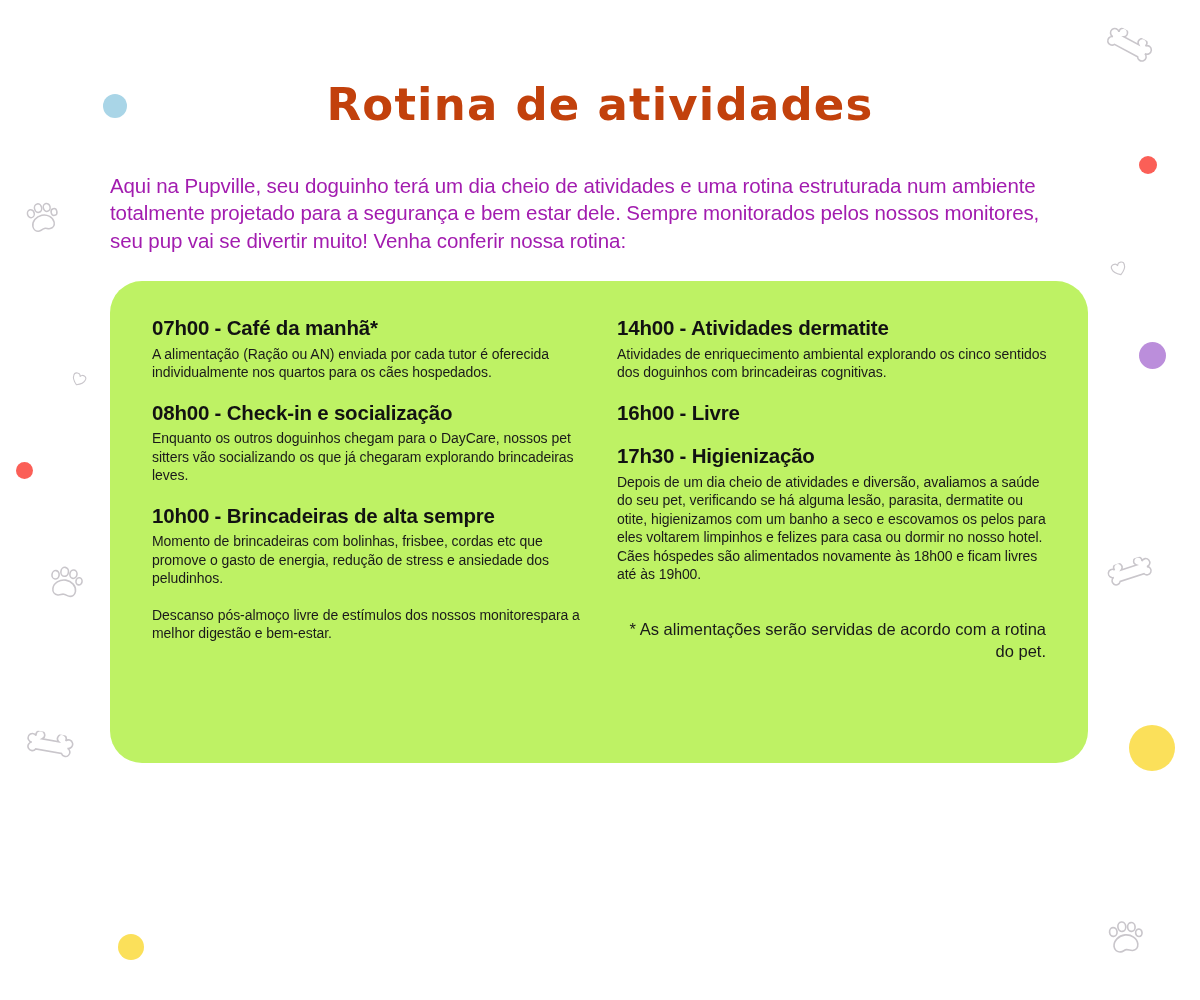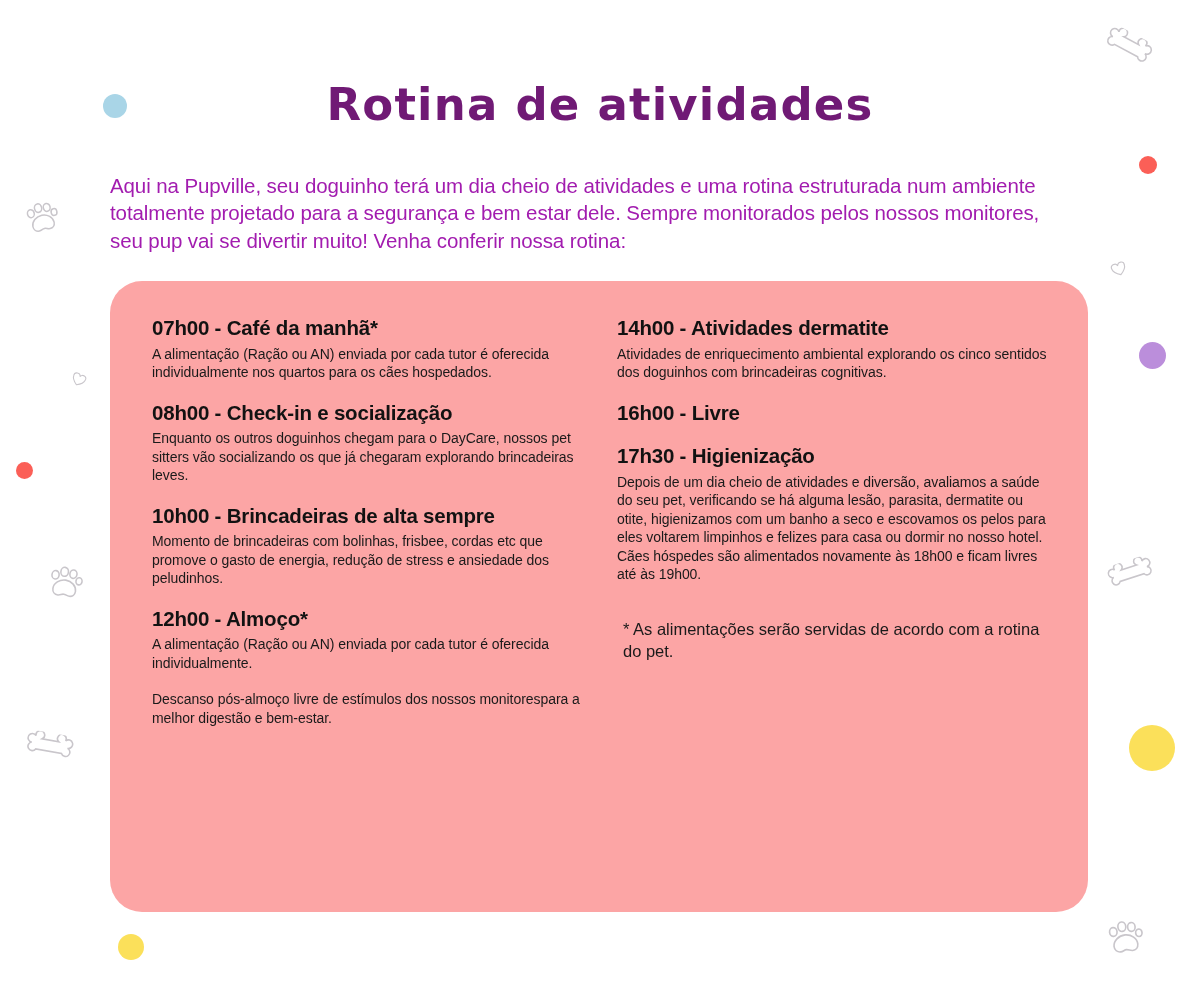--- a/index.html
+++ b/index.html
@@ -44,21 +44,21 @@
   .title {
     position: absolute;
     top: 82px;
     left: 0;
     width: 1200px;
     text-align: center;
     font-family: "DejaVu Sans", sans-serif;
     font-size: 45px;
     font-weight: 700;
     letter-spacing: 1.2px;
-    color: #701a75;
+    color: #c2410c;
     line-height: 1;
     margin: 0;
   }
 
   .intro {
     position: absolute;
     top: 172px;
     left: 110px;
     width: 945px;
     font-size: 20.5px;
@@ -66,22 +66,22 @@
     color: #a21caf;
     margin: 0;
     letter-spacing: -0.1px;
   }
 
   .card {
     position: absolute;
     left: 110px;
     top: 281px;
     width: 978px;
-    height: 631px;
-    background: #fca5a5;
+    height: 482px;
+    background: #bef264;
     border-radius: 32px;
     box-sizing: border-box;
     padding: 34px 36px 20px 42px;
     display: flex;
     gap: 30px;
   }
 
   .col {
     flex: 1 1 0;
     min-width: 0;
@@ -106,21 +106,21 @@
     color: #1a1a1a;
     margin: 0;
     letter-spacing: -0.05px;
   }
 
   .footnote {
     margin-top: 34px;
     font-size: 16.5px;
     line-height: 1.35;
     color: #1a1a1a;
-    text-align: left;
+    text-align: right;
     padding: 0 6px;
   }
 </style>
 </head>
 <body>
 
 <div class="decor-layer">
 
   <div class="dot" style="left:103px; top:94px; width:24px; height:24px; background:#a9d5e7;"></div>
   <div class="dot" style="left:1139px; top:156px; width:18px; height:18px; background:#fb5f57;"></div>
@@ -208,24 +208,20 @@
       <div class="entry">
         <p class="entry-title">08h00 - Check-in e socialização</p>
         <p class="entry-body">Enquanto os outros doguinhos chegam para o DayCare, nossos pet sitters vão socializando os que já chegaram explorando brincadeiras leves.</p>
       </div>
 
       <div class="entry">
         <p class="entry-title">10h00 - Brincadeiras de alta sempre</p>
         <p class="entry-body">Momento de brincadeiras com bolinhas, frisbee, cordas etc que promove o gasto de energia, redução de stress e ansiedade dos peludinhos.</p>
       </div>
 
-      <div class="entry">
-        <p class="entry-title">12h00 - Almoço*</p>
-        <p class="entry-body">A alimentação (Ração ou AN) enviada por cada tutor é oferecida individualmente.</p>
-      </div>
 
       <div class="entry">
         <p class="entry-body">Descanso pós-almoço livre de estímulos dos nossos monitorespara a melhor digestão e bem-estar.</p>
       </div>
 
     </div>
 
     <div class="col col-right">
 
       <div class="entry">

